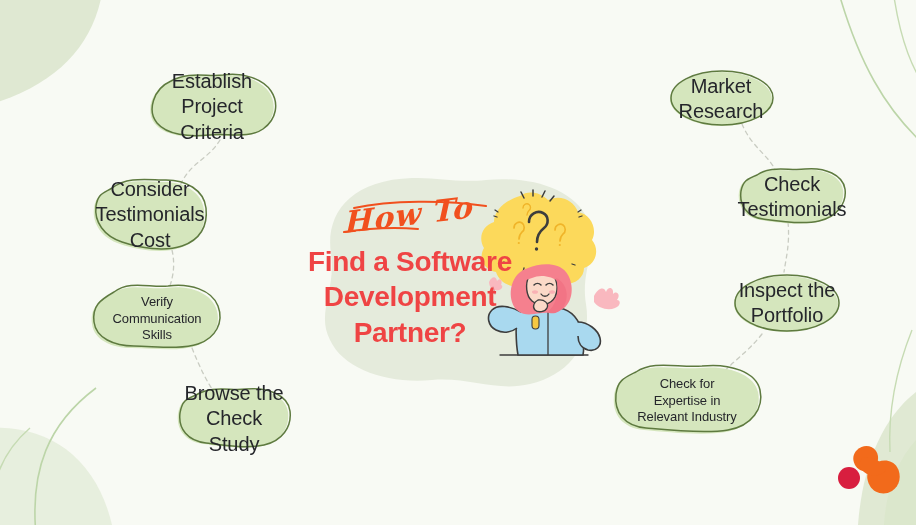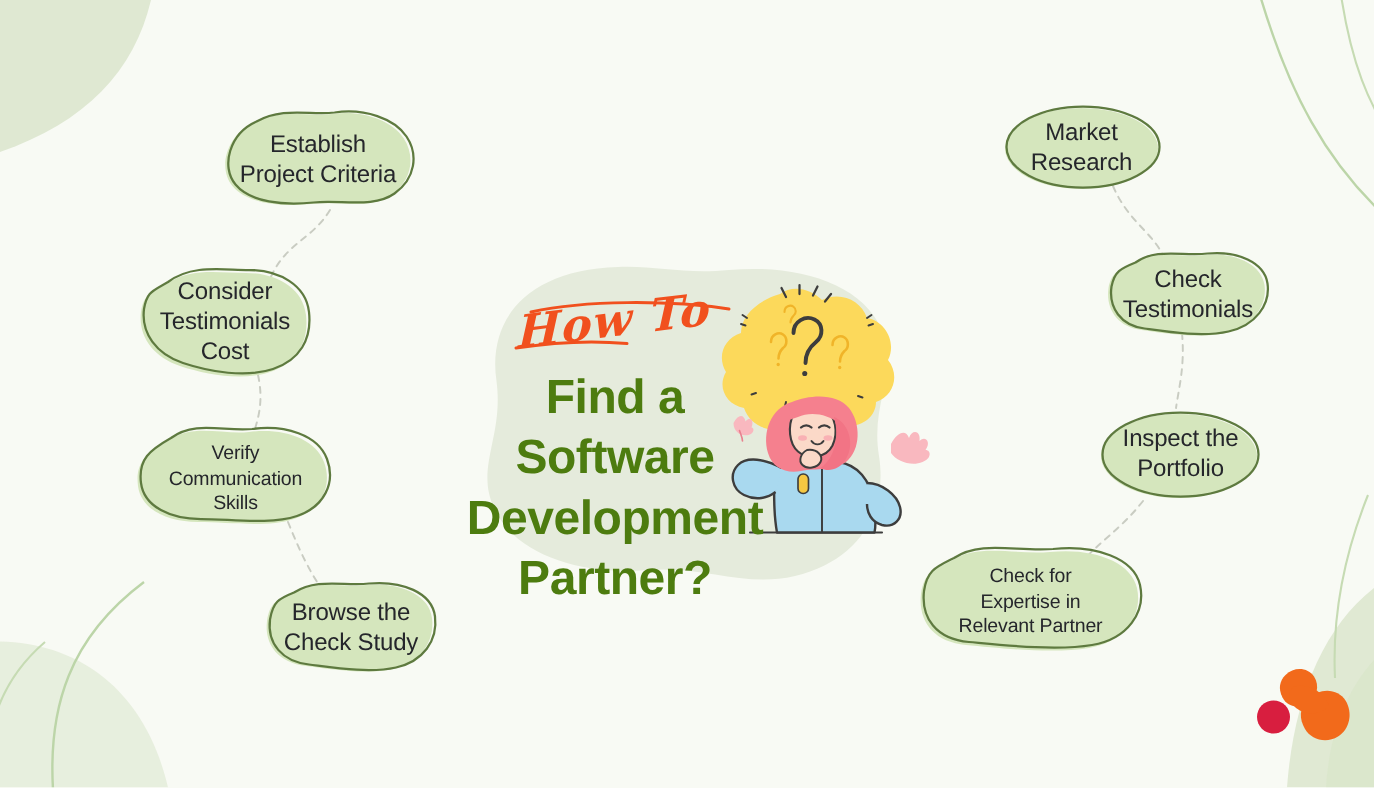--- a/index.html
+++ b/index.html
@@ -44,21 +44,21 @@
   .bubble-label {
     position: absolute;
     top: 0; left: 0;
     width: 100%; height: 100%;
     display: flex;
     align-items: center;
     justify-content: center;
     text-align: center;
     color: #25262b;
     font-family: "Liberation Sans", sans-serif;
-    font-size: 16px;
+    font-size: 20px;
     line-height: 1.26;
     letter-spacing: -0.1px;
     white-space: pre-line;
     padding: 0 6px;
     box-sizing: border-box;
   }
   .bubble-label.sm { font-size: 13px; }
 
   
   #title-block {
@@ -83,22 +83,22 @@
     position: absolute;
     left: 50%;
     top: 4px;
     transform: translateX(-50%) rotate(-7deg) skewX(-9deg);
     white-space: nowrap;
   }
   #main-title {
     margin-top: 2px;
     font-family: "Liberation Sans", sans-serif;
     font-weight: bold;
-    color: #4d7c0f;
-    font-size: 32px;
+    color: #ef4444;
+    font-size: 28px;
     line-height: 1.26;
     letter-spacing: -0.3px;
     white-space: pre-line;
   }
 </style>
 </head>
 <body>
 
 <div id="canvas">
 
@@ -353,21 +353,21 @@
       <svg width="158" height="78" viewBox="0 0 158 78">
         <path d="M 26,12 C 44,0 68,8 92,6 C 120,3 146,12 150,30
                  C 154,48 142,66 118,70 C 94,74 58,70 36,68
                  C 14,66 4,52 6,34 C 8,20 14,18 26,12 Z" fill="#d5e6bd"></path>
         <path d="M 28,10 C 46,-2 70,6 94,4 C 122,1 148,10 152,28
                  C 156,46 144,64 120,68 C 96,72 60,68 38,66
                  C 16,64 6,50 8,32 C 10,18 16,16 28,10 Z" fill="none" stroke="#5e7a3f" stroke-width="1.5"></path>
       </svg>
       <div class="bubble-label sm">Check for
 Expertise in
-Relevant Partner</div>
+Relevant Industry</div>
     </div>
   </div>
 
   <svg class="layer" id="deco-front" viewBox="0 0 916 525">
     <g>
 
       <path d="M 872,466 C 880,458 892,459 897,467
                C 902,475 900,486 892,491
                C 884,496 874,493 870,486
                C 866,479 866,472 872,466 Z" fill="#f26a1b"></path>

